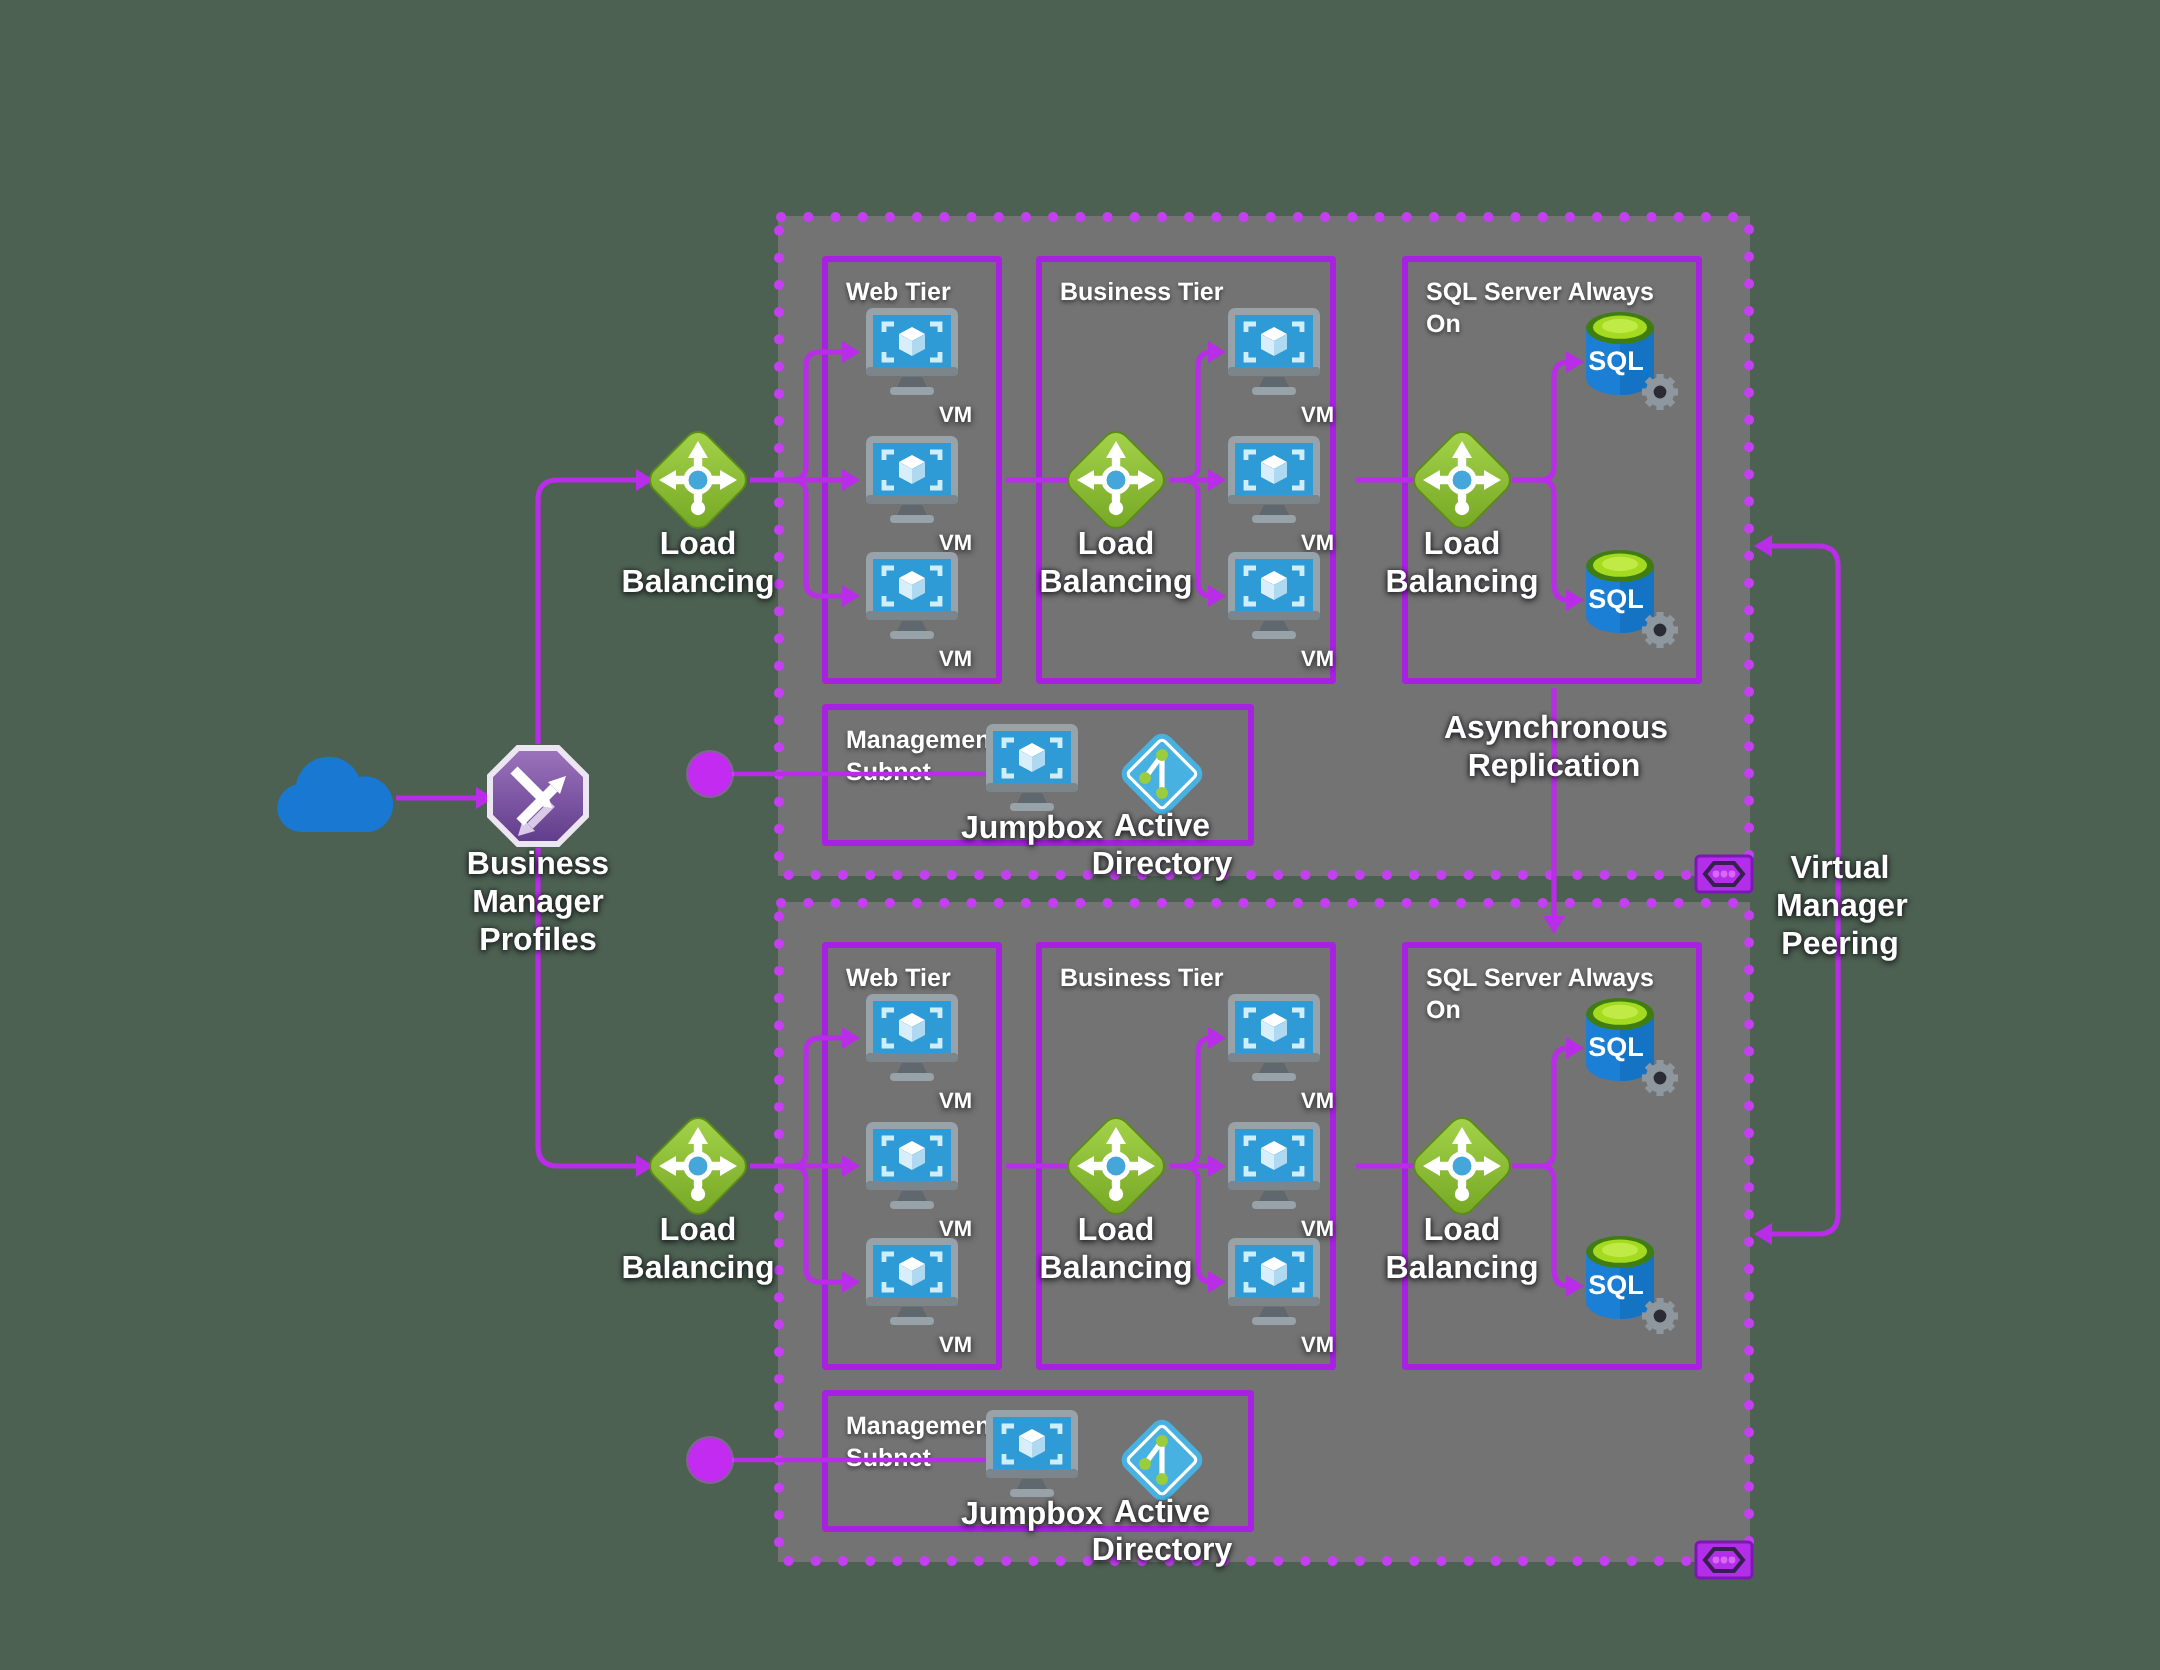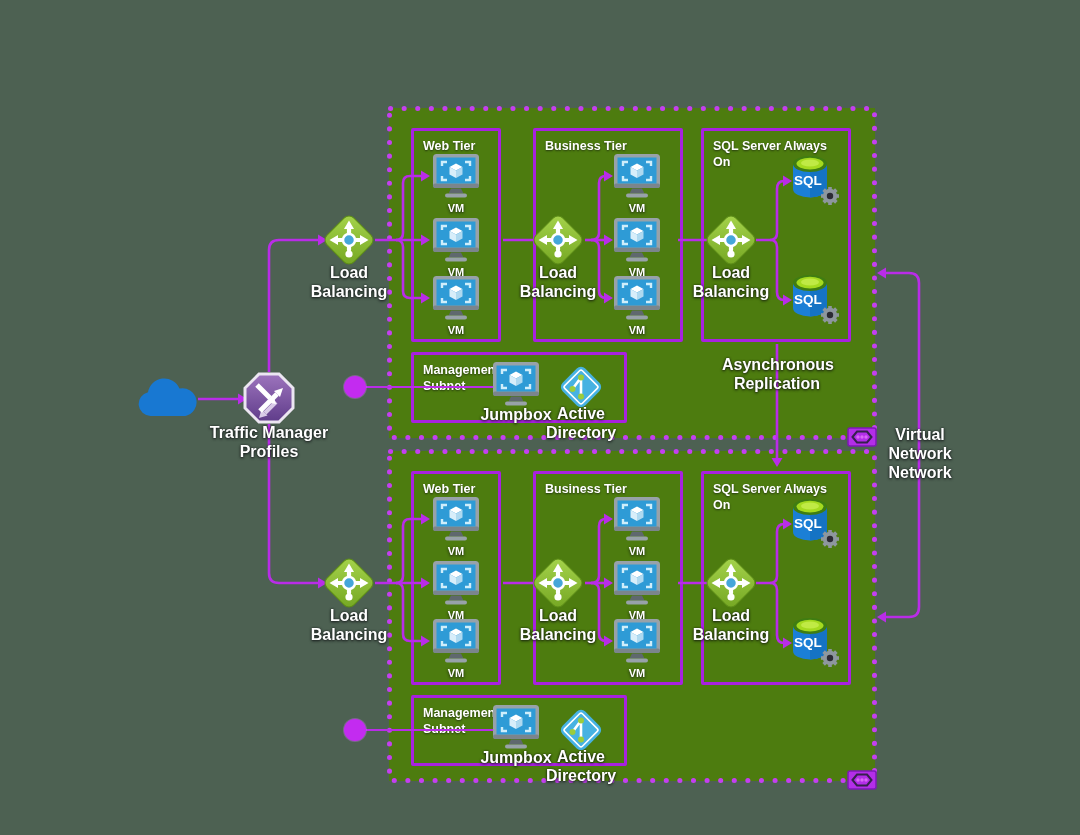--- a/index.html
+++ b/index.html
@@ -1,37 +1,37 @@
 <!DOCTYPE html>
 <html><head>
 <meta charset="utf-8">
 <style>
   html,body{margin:0;padding:0;background:#4d6152;}
   .stage{position:relative;width:1080px;height:835px;background:#4d6152;overflow:hidden;
          font-family:"Liberation Sans",sans-serif;}
   .abs{position:absolute;}
   
-  .vnet{position:absolute;left:389px;width:486px;height:330px;background:#4d7c0f;}
+  .vnet{position:absolute;left:389px;width:486px;height:330px;background:#737373;}
   .vnet.r1{top:108px}.vnet.r2{top:451px}
   
   .box{position:absolute;border:3px solid #a821e0;border-radius:2px;box-sizing:border-box;}
   .box.web {left:22px;top:20px;width:90px;height:214px;}
-  .box.biz {left:144px;top:20px;width:150px;height:214px;}
+  .box.biz {left:129px;top:20px;width:150px;height:214px;}
   .box.sqlb{left:312px;top:20px;width:150px;height:214px;}
   .box.mgmt{left:22px;top:244px;width:216px;height:71px;}
   .box-title{color:#fff;font-weight:bold;font-size:12.5px;line-height:1.25;padding:8px 4px 0 9px;
              text-shadow:0 1px 2px rgba(10,10,15,.6);}
   .box.mgmt .box-title{width:112px;}
   
   .icons{position:absolute;left:389px;width:486px;height:330px;pointer-events:none;}
   .icons.r1{top:108px}.icons.r2{top:451px}
   .icons > *{pointer-events:auto;}
   .lbl{position:absolute;color:#fff;font-weight:bold;font-size:16px;line-height:1.18;text-align:center;
        text-shadow:0 1px 3px rgba(10,10,15,.85),0 0 2px rgba(10,10,15,.6);}
-  .vm{position:absolute;width:60px;text-align:center;}
+  .vm{position:absolute;width:60px;text-align:right;}
   .vm svg{display:block;margin:0 auto;}
   .vm .vm-lbl{color:#fff;font-weight:bold;font-size:11px;margin-top:3px;
        text-shadow:0 1px 3px rgba(10,10,15,.85);}
   
   .endpoint{position:absolute;width:22px;height:22px;border-radius:50%;background:#c32bf0;
             box-shadow:0 0 0 1px rgba(210,120,250,.35);}
   svg.connectors{position:absolute;left:0;top:0;pointer-events:none;}
   .node{cursor:default;}
 </style>
 </head>
@@ -214,37 +214,37 @@
     </g>
   </svg>
 
   <svg class="abs node" style="left:133px;top:377px" width="66" height="44">
     <path d="M52.5 39 H17.5 A12 12 0 0 1 15 15.3 A16.5 16.5 0 0 1 46.5 11.5 A12.5 12.5 0 0 1 52.5 39 Z" fill="#1878d2"></path>
   </svg>
 
   <svg class="abs node" style="left:243px;top:372px" width="52" height="52">
     <use href="#tm-glyph"></use>
   </svg>
-  <div class="lbl" style="left:209px;top:424px;width:120px">Traffic Manager Profiles</div>
+  <div class="lbl" style="left:209px;top:424px;width:120px">Business Manager Profiles</div>
 
   <svg class="abs node" style="left:321px;top:212px" width="56" height="56">
     <use href="#lb-glyph"></use>
   </svg>
   <div class="lbl" style="left:309px;top:264px;width:80px">Load Balancing</div>
 
   <svg class="abs node" style="left:321px;top:555px" width="56" height="56">
     <use href="#lb-glyph"></use>
   </svg>
   <div class="lbl" style="left:309px;top:607px;width:80px">Load Balancing</div>
 
   <div class="endpoint" style="left:344px;top:376px"></div>
   <div class="endpoint" style="left:344px;top:719px"></div>
 
   <div class="lbl" style="left:722px;top:356px;width:110px">Asynchronous Replication</div>
-  <div class="lbl" style="left:888px;top:426px;width:64px">Virtual Network Network</div>
+  <div class="lbl" style="left:888px;top:426px;width:64px">Virtual Manager Peering</div>
 
   <div class="icons r1">
     <div class="vm" style="left:37px;top:45px">
       <svg width="52" height="46">
           <use href="#vm-monitor"></use>
         </svg>
       <div class="vm-lbl">VM</div>
     </div>
     <div class="vm" style="left:37px;top:109px">
       <svg width="52" height="46">

